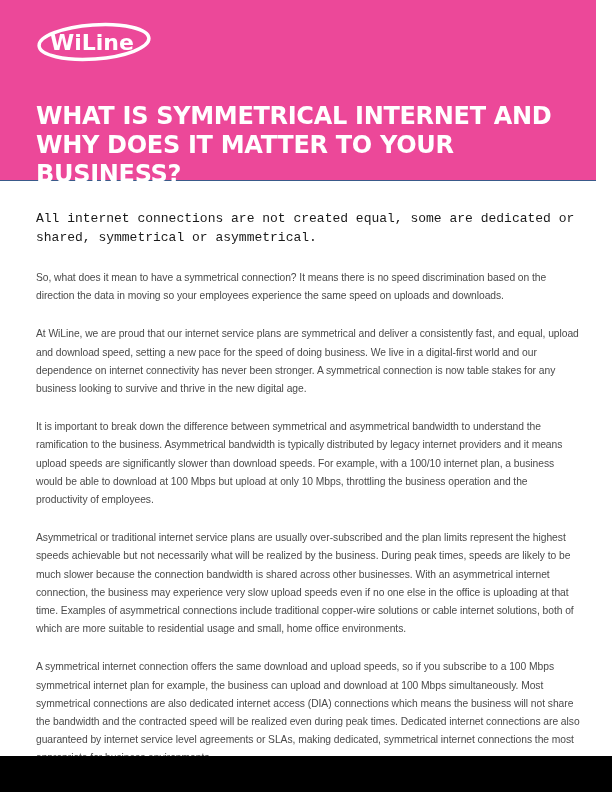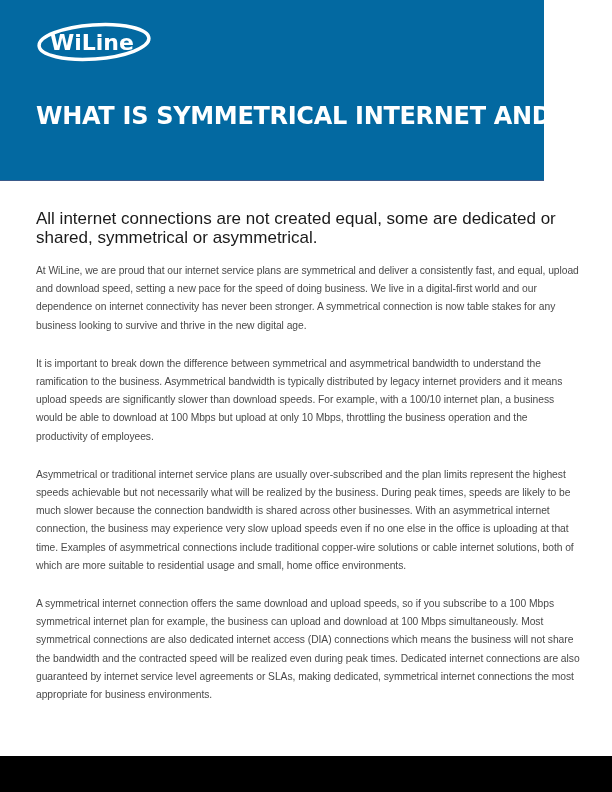--- a/index.html
+++ b/index.html
@@ -1,38 +1,40 @@
 <!DOCTYPE html>
 <html><head>
 <meta charset="utf-8">
 <style>
   html, body { margin:0; padding:0; }
   body { width:612px; height:792px; background:#ffffff; position:relative; overflow:hidden; font-family:"Liberation Sans", sans-serif; }
-  .header { position:absolute; left:0; top:0; width:544px; height:180px; background:#0369a1; border-bottom:1px solid #3a5a8a; }
+  .header { position:absolute; left:0; top:0; width:596px; height:180px; background:#ec4899; border-bottom:1px solid #3a5a8a; }
   .logo { position:absolute; left:36px; top:20px; width:116px; height:42px; }
   .title { position:absolute; left:36px; top:102px; width:560px; margin:0; color:#ffffff; font-family:"DejaVu Sans", sans-serif; font-weight:bold; font-size:24px; line-height:29px; letter-spacing:-0.3px; }
   .content { position:absolute; left:36px; top:210px; width:545px; }
-  .subhead { margin:0 0 15px 0; font-family:Liberation Sans, sans-serif; font-size:17px; line-height:18.5px; color:#1a1a1a; font-weight:normal; }
+  .subhead { margin:0 0 22px 0; font-family:Liberation Mono, monospace; font-size:13px; line-height:18.5px; color:#1a1a1a; font-weight:normal; }
   .para { margin:0 0 20px 0; font-size:10.3px; line-height:18.2px; color:#4a4a4a; letter-spacing:-0.05px; }
   .footer { position:absolute; left:0; top:756px; width:612px; height:36px; background:#000000; }
 </style>
 </head>
 <body>
 
 <div class="header">
   <svg class="logo" viewBox="0 0 116 42">
     <ellipse cx="58" cy="22" rx="55" ry="17" fill="none" stroke="#ffffff" stroke-width="3.5" transform="rotate(-4 58 22)"></ellipse>
     <text x="14" y="30" fill="#ffffff" font-family="DejaVu Sans, sans-serif" font-weight="bold" font-size="22">WiLine</text>
   </svg>
   <h1 class="title">
     <span>WHAT IS SYMMETRICAL INTERNET AND</span><br>
+    <span>WHY DOES IT MATTER TO YOUR BUSINESS?</span>
   </h1>
 </div>
 
 <div class="content">
   <h2 class="subhead">All internet connections are not created equal, some are dedicated or shared, symmetrical or asymmetrical.</h2>
+  <p class="para">So, what does it mean to have a symmetrical connection? It means there is no speed discrimination based on the direction the data in moving so your employees experience the same speed on uploads and downloads.</p>
   <p class="para">At WiLine, we are proud that our internet service plans are symmetrical and deliver a consistently fast, and equal, upload and download speed, setting a new pace for the speed of doing business. We live in a digital-first world and our dependence on internet connectivity has never been stronger. A symmetrical connection is now table stakes for any business looking to survive and thrive in the new digital age.</p>
   <p class="para">It is important to break down the difference between symmetrical and asymmetrical bandwidth to understand the ramification to the business. Asymmetrical bandwidth is typically distributed by legacy internet providers and it means upload speeds are significantly slower than download speeds. For example, with a 100/10 internet plan, a business would be able to download at 100 Mbps but upload at only 10 Mbps, throttling the business operation and the productivity of employees.</p>
   <p class="para">Asymmetrical or traditional internet service plans are usually over-subscribed and the plan limits represent the highest speeds achievable but not necessarily what will be realized by the business. During peak times, speeds are likely to be much slower because the connection bandwidth is shared across other businesses. With an asymmetrical internet connection, the business may experience very slow upload speeds even if no one else in the office is uploading at that time. Examples of asymmetrical connections include traditional copper-wire solutions or cable internet solutions, both of which are more suitable to residential usage and small, home office environments.</p>
   <p class="para">A symmetrical internet connection offers the same download and upload speeds, so if you subscribe to a 100 Mbps symmetrical internet plan for example, the business can upload and download at 100 Mbps simultaneously. Most symmetrical connections are also dedicated internet access (DIA) connections which means the business will not share the bandwidth and the contracted speed will be realized even during peak times. Dedicated internet connections are also guaranteed by internet service level agreements or SLAs, making dedicated, symmetrical internet connections the most appropriate for business environments.</p>
 </div>
 
 <div class="footer"></div>
 
 </body></html>

